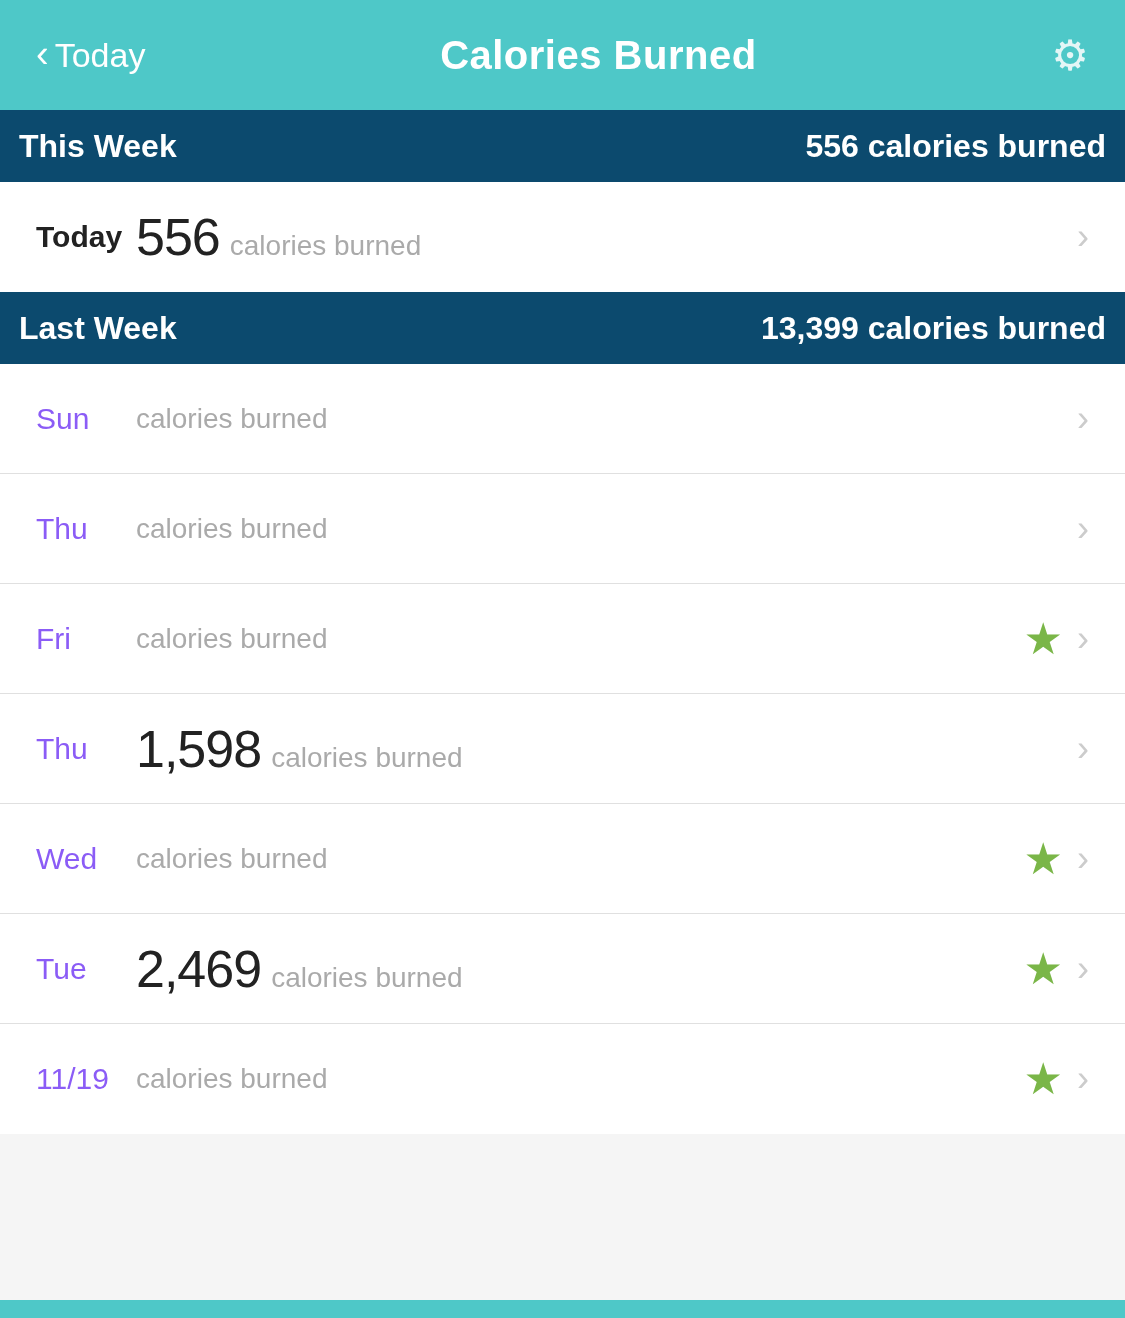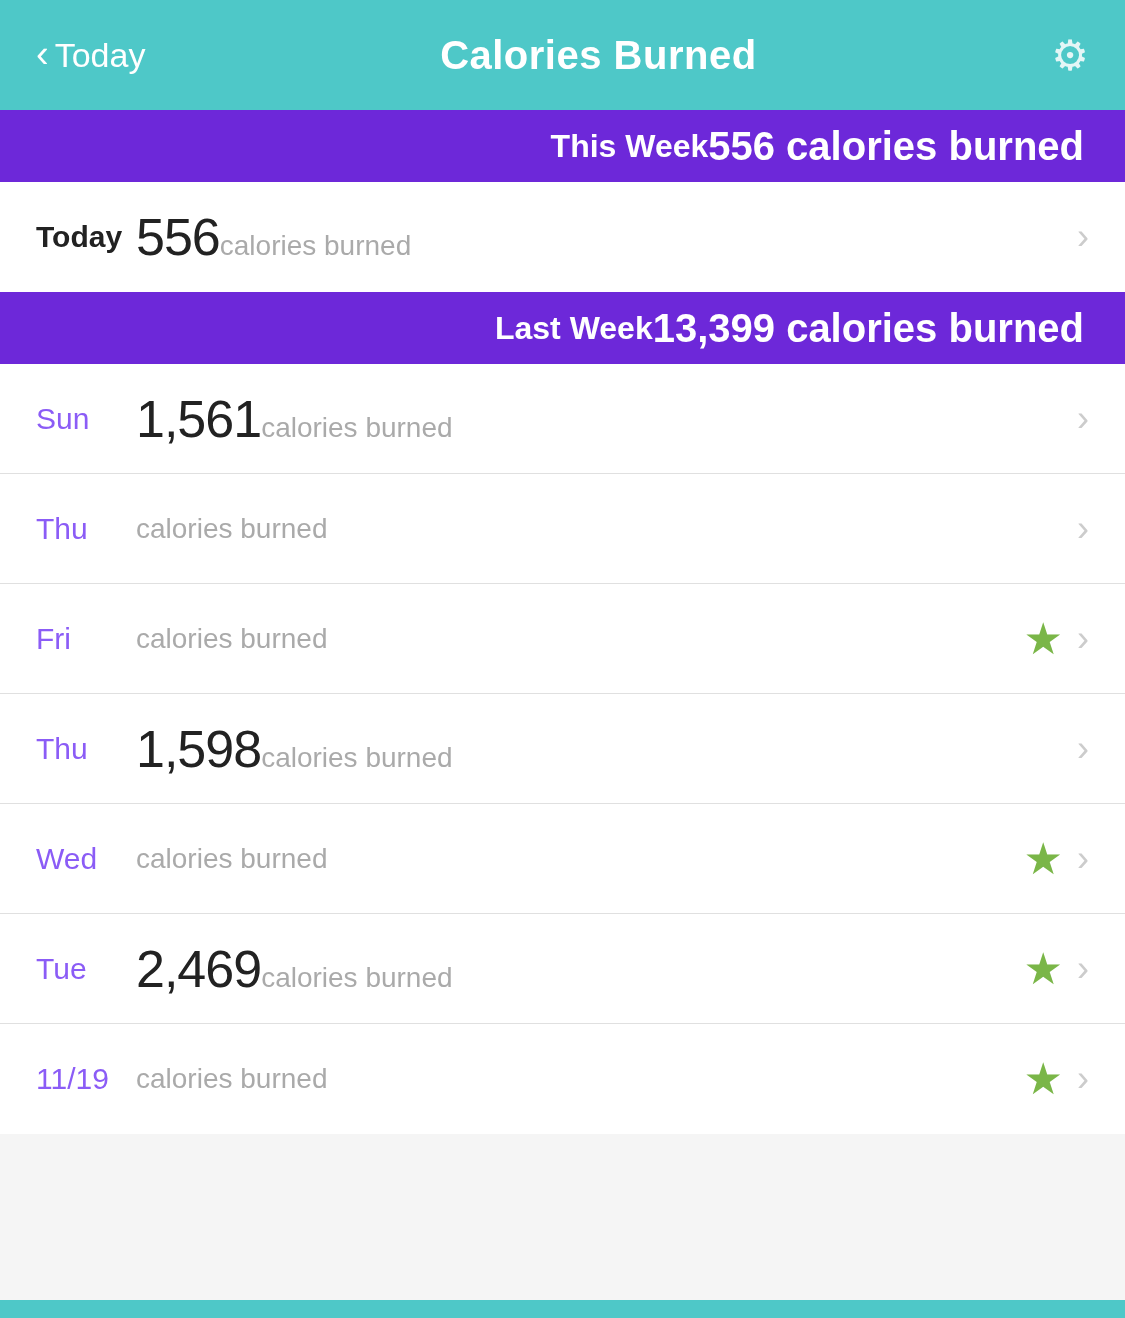--- a/index.html
+++ b/index.html
@@ -50,37 +50,37 @@
 
     .gear-icon-wrap {
       color: white;
       font-size: 42px;
       cursor: pointer;
       opacity: 0.85;
     }
 
     
     .section-header {
-      background: #6d28d9;
-      display: flex;
-      align-items: center;
-      justify-content: flex-end;
-      padding: 0 41px;
+      background: #0c4a6e;
+      display: flex;
+      align-items: center;
+      justify-content: space-between;
+      padding: 0 19px;
       height: 72px;
     }
 
     .section-label {
       color: white;
       font-size: 32px;
       font-weight: 700;
     }
 
     .section-total {
       color: white;
-      font-size: 40px;
+      font-size: 32px;
       font-weight: 700;
     }
 
     
     .list-container {
       background: white;
     }
 
     .list-row {
       display: flex;
@@ -105,21 +105,21 @@
 
     .row-day.today {
       color: #222;
       font-weight: 700;
     }
 
     .row-calories {
       flex: 1;
       display: flex;
       align-items: baseline;
-      gap: 0;
+      gap: 10px;
     }
 
     .cal-number {
       font-size: 52px;
       font-weight: 300;
       color: #222;
       letter-spacing: -1px;
     }
 
     .cal-label {
@@ -189,21 +189,20 @@
 <div class="section-header">
   <span class="section-label">Last Week</span>
   <span class="section-total">13,399 calories burned</span>
 </div>
 
 <div class="list-container">
 
   <div class="list-row">
     <span class="row-day">Sun</span>
     <div class="row-calories">
-      <span class="cal-number">1,561</span>
       <span class="cal-label">calories burned</span>
     </div>
     <div class="row-icons">
       <span class="chevron-right">›</span>
     </div>
   </div>
 
   <div class="list-row">
     <span class="row-day">Thu</span>
     <div class="row-calories">

